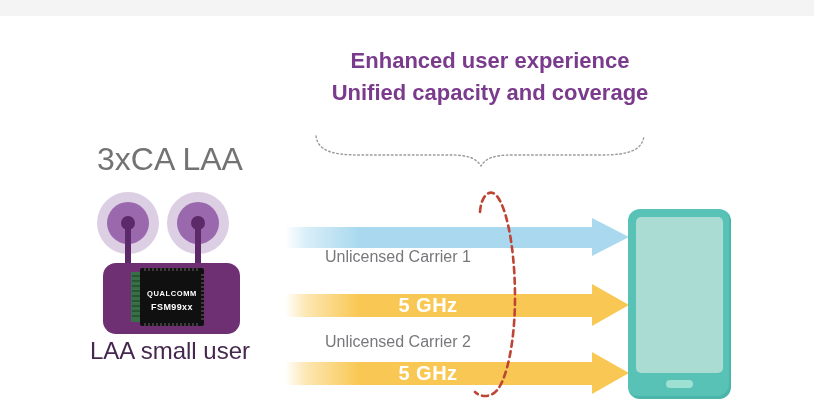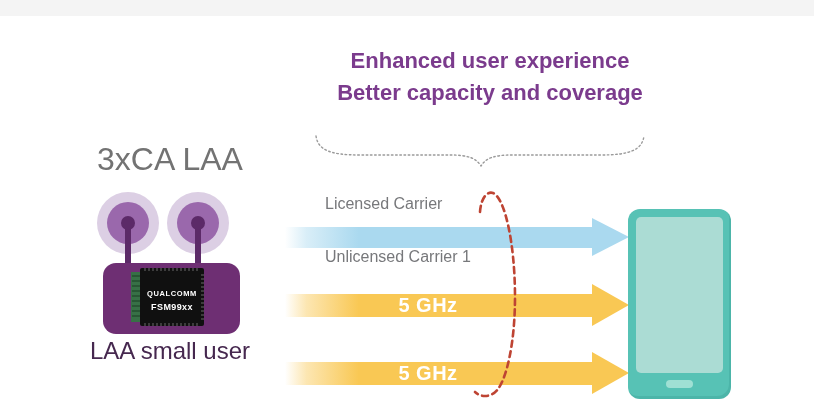--- a/index.html
+++ b/index.html
@@ -86,21 +86,21 @@
   .chip-brand { font-size: 7.5px; font-weight: bold; letter-spacing: 0.6px; }
   .chip-model { font-size: 9px; font-weight: bold; letter-spacing: 0.4px; }
 </style>
 </head>
 <body>
 
 <div class="stage">
 
   <div class="headline">
     <div>Enhanced user experience</div>
-    <div>Better capacity and coverage</div>
+    <div>Unified capacity and coverage</div>
   </div>
 
   <svg class="brace" width="340" height="48" viewBox="0 0 340 48">
     <path d="M 6 8 C 8 22, 20 27, 50 27 L 140 27 C 158 27, 166 30, 171 38
              C 176 30, 184 27, 202 27 L 290 27 C 320 27, 332 22, 334 8" fill="none" stroke="#9a9a9a" stroke-width="1.4" stroke-dasharray="1.6,2.6" stroke-linecap="round"></path>
   </svg>
 
   <div class="cell-title">3xCA LAA</div>
 
   <svg class="device-svg" width="155" height="155" viewBox="0 0 155 155">
@@ -128,29 +128,29 @@
       <path d="M 54 85.5 H 110" stroke="#3c3c3c" stroke-width="3" stroke-dasharray="2,2"></path>
       <path d="M 54 140.5 H 110" stroke="#3c3c3c" stroke-width="3" stroke-dasharray="2,2"></path>
       <path d="M 112.5 90 V 136" stroke="#3c3c3c" stroke-width="3" stroke-dasharray="2,2"></path>
       <text class="chip-brand" x="82" y="112" text-anchor="middle" fill="#ffffff">QUALCOMM</text>
       <text class="chip-model" x="82" y="126" text-anchor="middle" fill="#ffffff">FSM99xx</text>
     </g>
   </svg>
 
   <div class="cell-caption">LAA small user</div>
 
-  <div class="carrier-label lbl-1">Licensed Carrier</div>
   <div class="band band-blue"></div>
   <div class="head head-blue"></div>
 
   <div class="carrier-label lbl-2">Unlicensed Carrier 1</div>
   <div class="band band-yellow band-y1"></div>
   <div class="head head-yellow head-y1"></div>
   <div class="band-text bt-1">5 GHz</div>
 
+  <div class="carrier-label lbl-3">Unlicensed Carrier 2</div>
   <div class="band band-yellow band-y2"></div>
   <div class="head head-yellow head-y2"></div>
   <div class="band-text bt-2">5 GHz</div>
 
   <svg class="highlight" width="80" height="235" viewBox="0 0 80 235">
     <path d="M 25 30 C 26 16, 32 9, 38 11 C 50 16, 60 62, 60 115
              C 60 160, 52 195, 43 207 C 38 214, 28 217, 20 210" fill="none" stroke="#be4433" stroke-width="2.6" stroke-dasharray="6,4.5" stroke-linecap="round"></path>
   </svg>
 
   <div class="phone">

